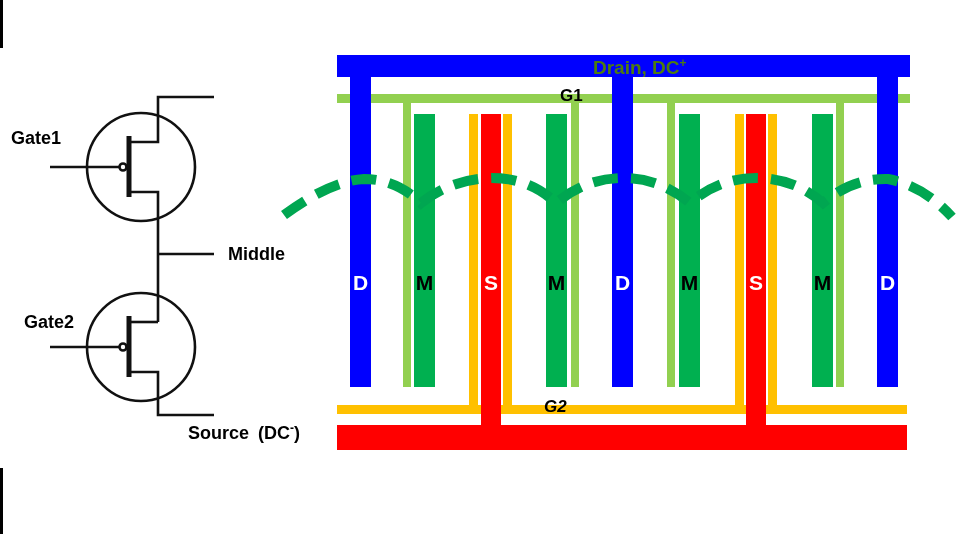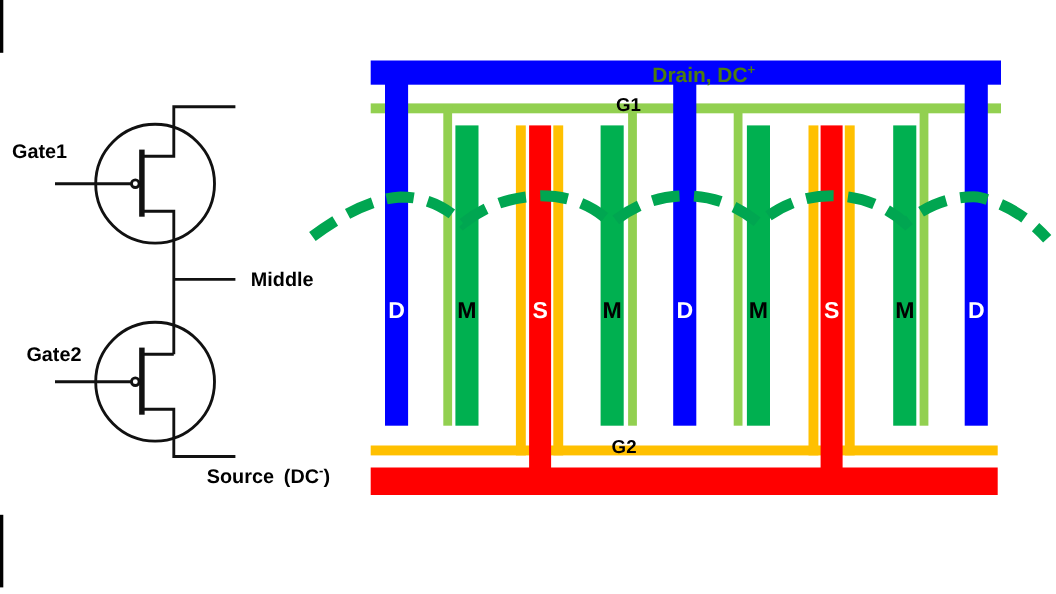--- a/index.html
+++ b/index.html
@@ -90,21 +90,21 @@
   <div class="bar rail-blue" style="left:337px;top:55px;width:573px;height:22px;"></div>
 
   <div class="bar v-s" style="left:481px;"></div>
   <div class="bar v-s" style="left:746px;"></div>
   <div class="bar rail-red" style="left:337px;top:425px;width:570px;height:25px;"></div>
 
   <div class="rail-text" style="left:593px;top:56px;">
     <span>Drain, DC</span><sup>+</sup>
   </div>
   <div class="gate-tag" style="left:520px;top:86px;margin-left:40px;">G1</div>
-  <div class="gate-tag" style="left:556px;top:397px;">G2</div>
+  <div class="gate-tag" style="left:544px;top:397px;font-style:italic;">G2</div>
 
   <span class="col-letter w" style="left:350px;width:21px;">D</span>
   <span class="col-letter b" style="left:414px;width:21px;">M</span>
   <span class="col-letter w" style="left:481px;width:20px;">S</span>
   <span class="col-letter b" style="left:546px;width:21px;">M</span>
   <span class="col-letter w" style="left:612px;width:21px;">D</span>
   <span class="col-letter b" style="left:679px;width:21px;">M</span>
   <span class="col-letter w" style="left:746px;width:20px;">S</span>
   <span class="col-letter b" style="left:812px;width:21px;">M</span>
   <span class="col-letter w" style="left:877px;width:21px;">D</span>

